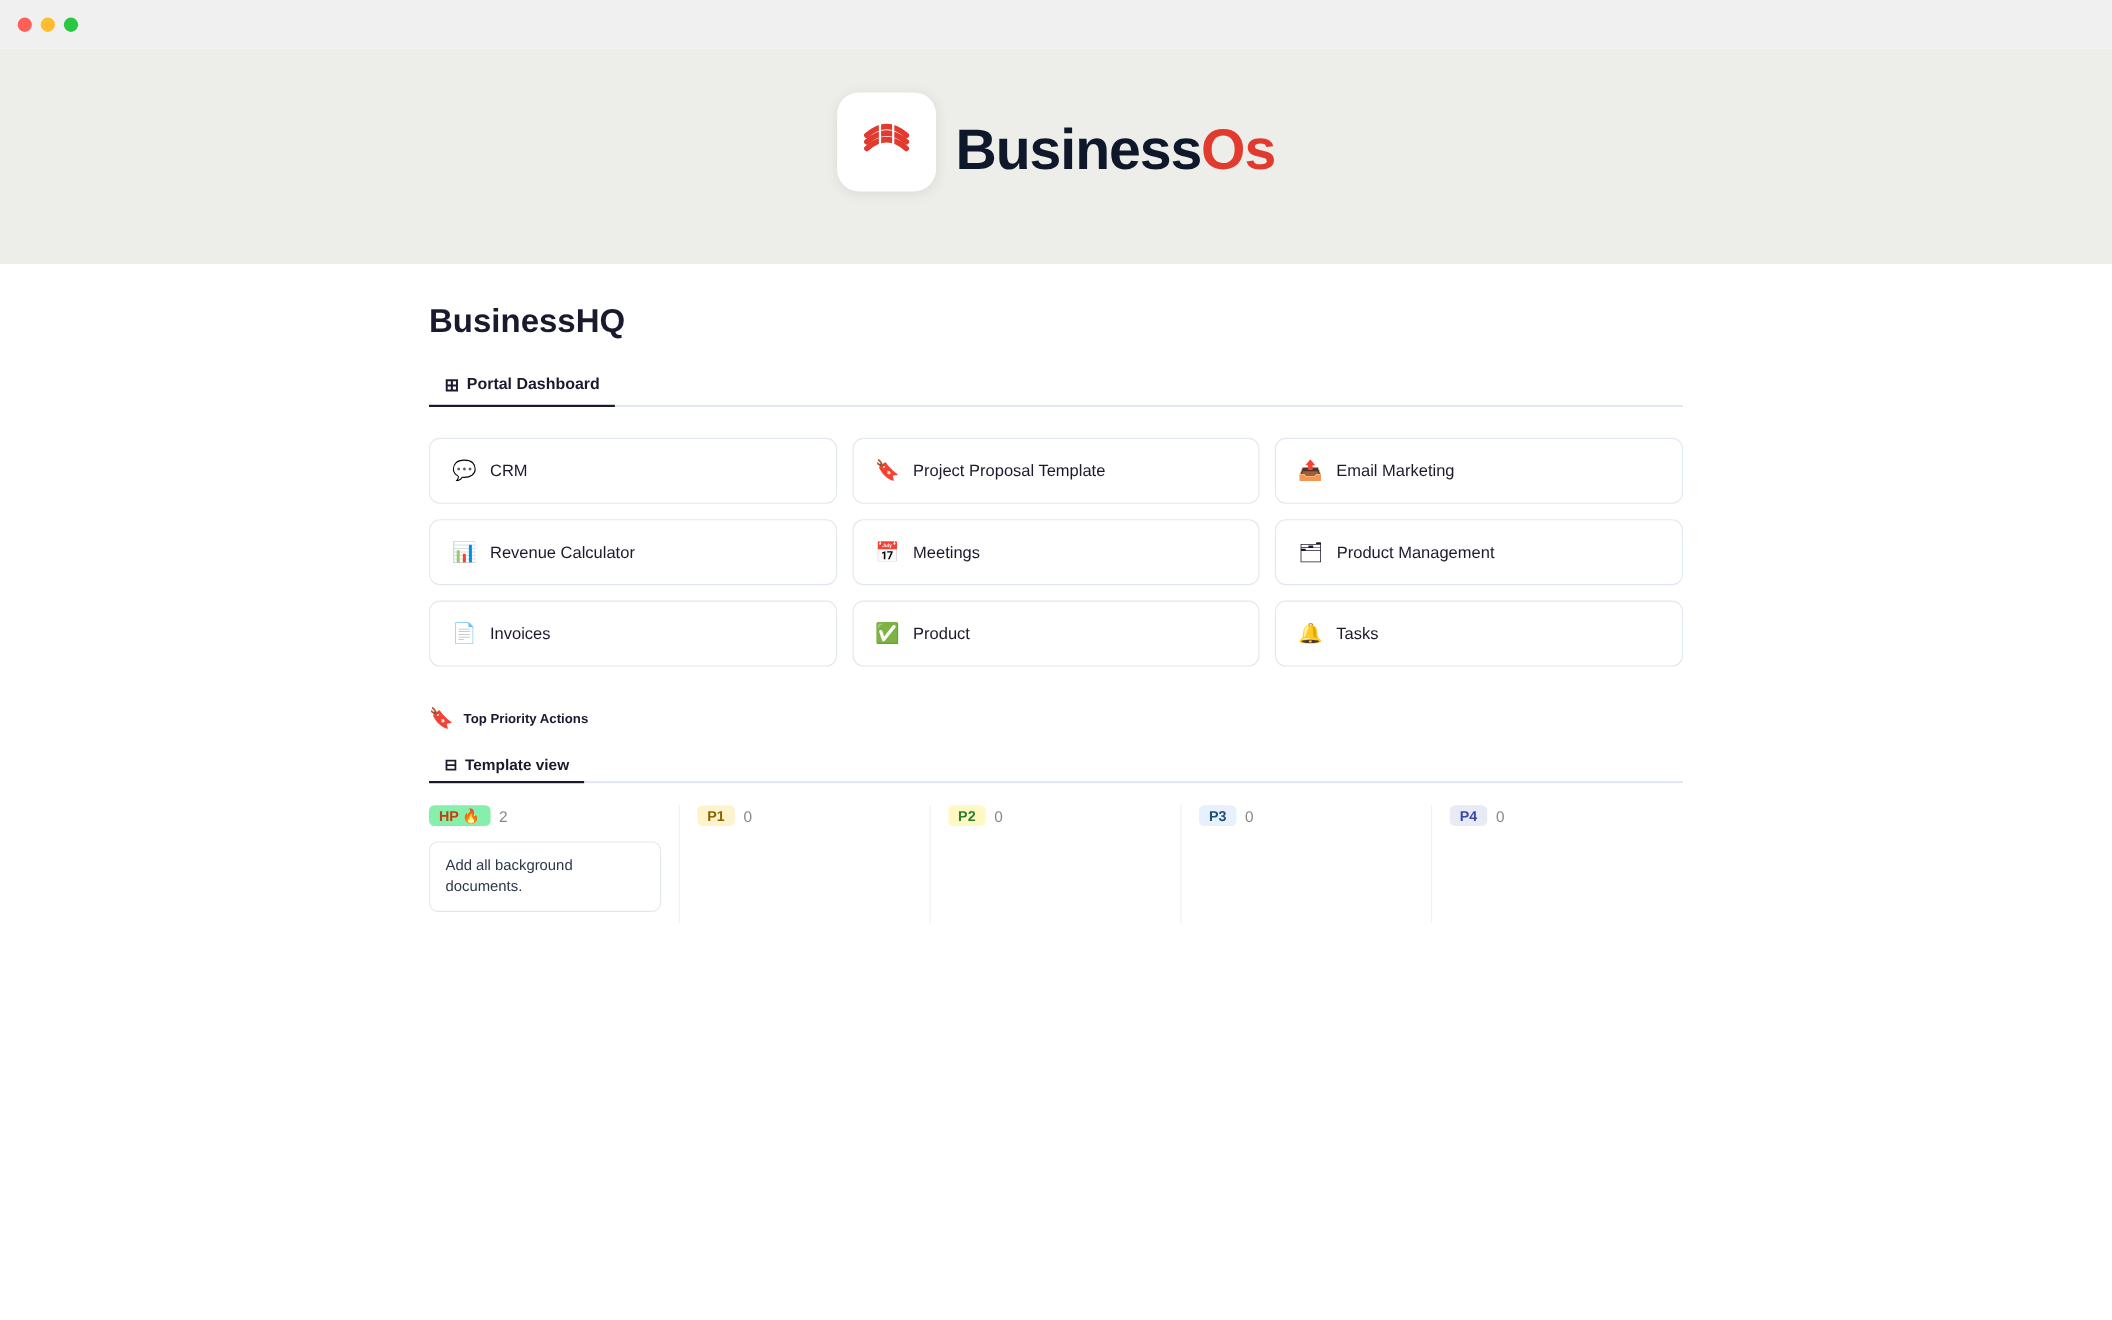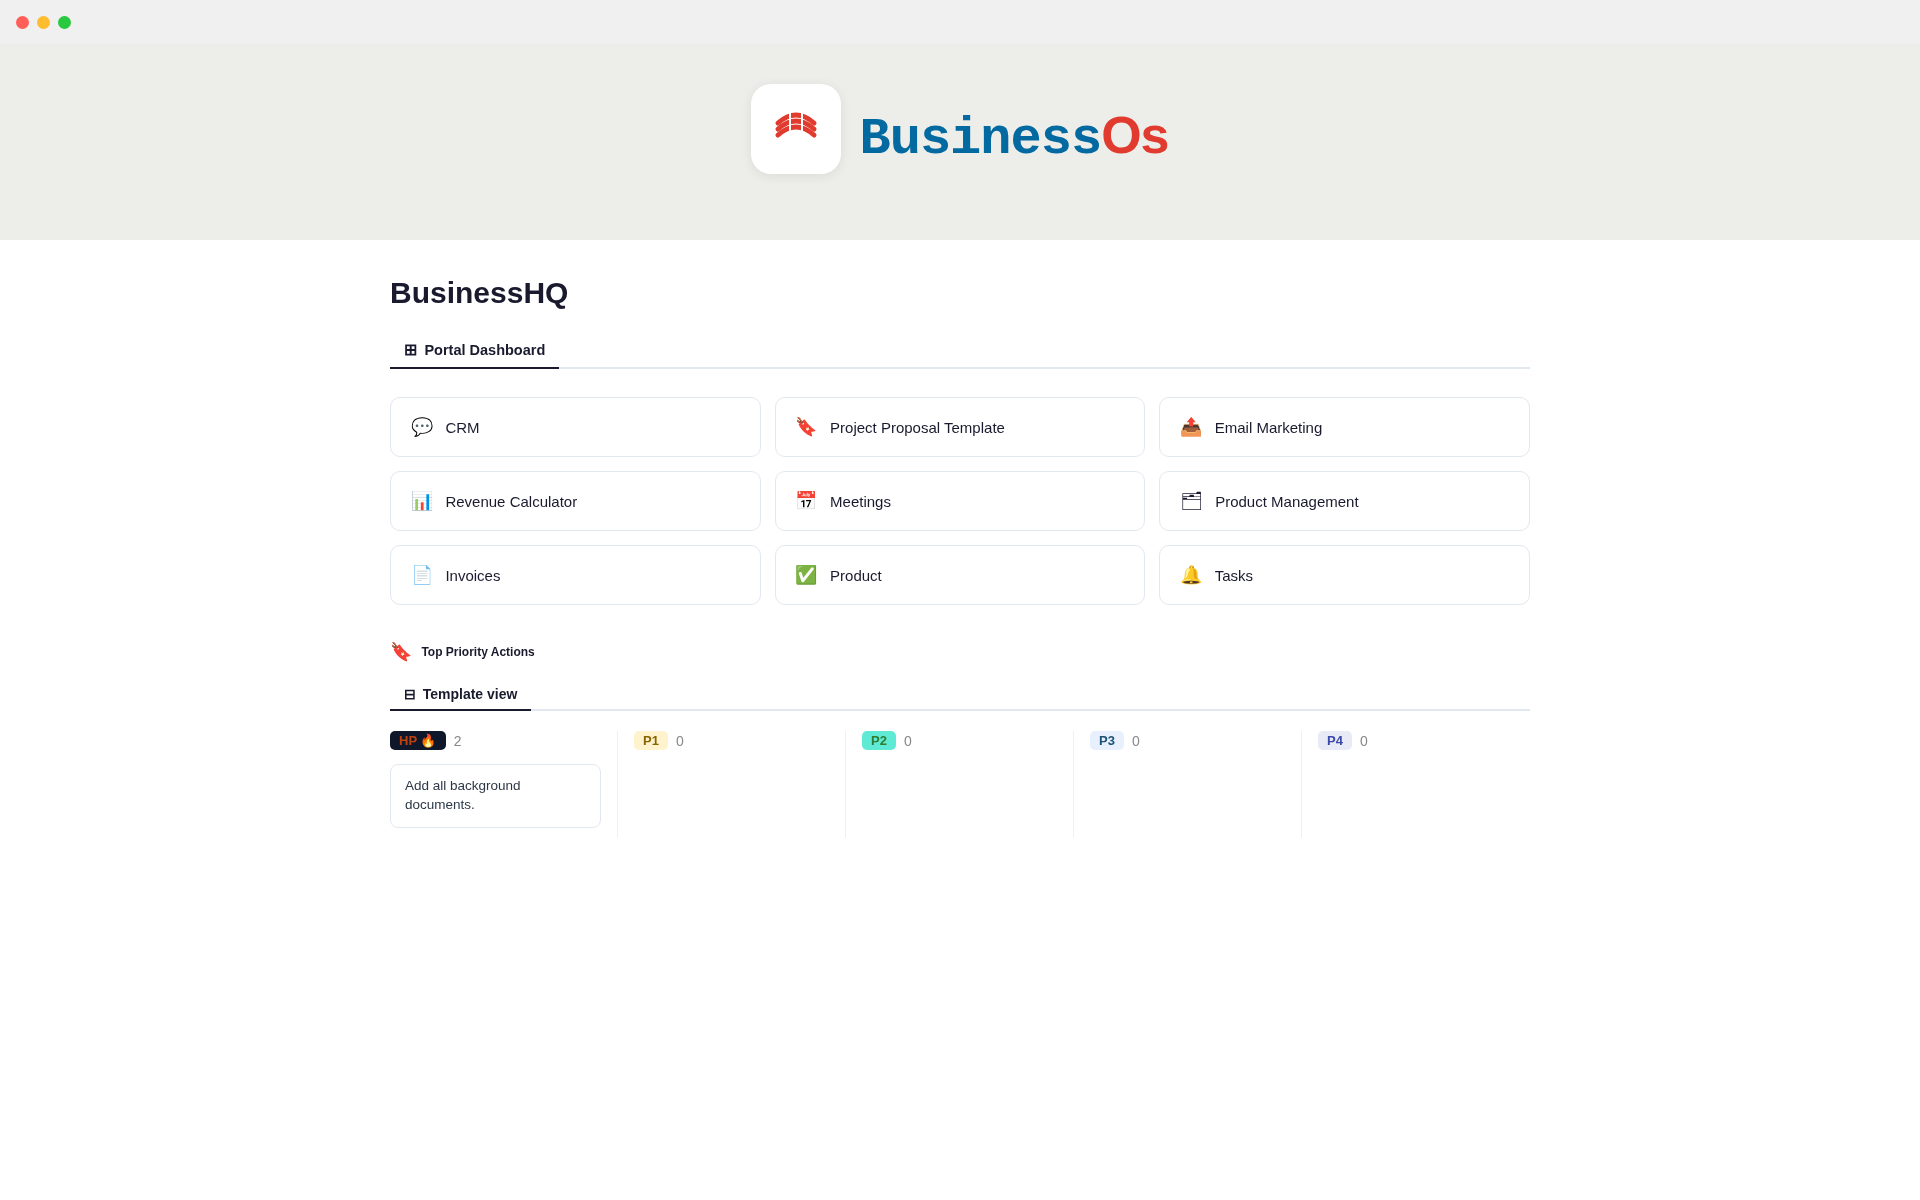--- a/index.html
+++ b/index.html
@@ -44,21 +44,21 @@
     }
     .logo-icon {
       width: 54px; height: 54px;
     }
     .brand-name {
       font-size: 52px;
       font-weight: 800;
       letter-spacing: -1px;
       line-height: 1;
     }
-    .brand-business { color: #0369a1; font-family: Liberation Mono, monospace; }
+    .brand-business { color: #0f172a; }
     .brand-os { color: #e03b2e; }
     .hero-tagline {
       margin-top: 14px;
       font-size: 18px;
       color: #4a5568;
       font-weight: 400;
     }
 
     
     .main {
@@ -168,23 +168,23 @@
     .priority-label {
       display: flex; align-items: center; gap: 8px;
       margin-bottom: 14px;
     }
     .priority-badge {
       border-radius: 5px;
       padding: 2px 9px;
       font-size: 13px;
       font-weight: 700;
     }
-    .badge-hp { background: #0f172a; color: #c0420d; }
+    .badge-hp { background: #86efac; color: #c0420d; }
     .badge-p1 { background: #fef3cd; color: #8a6400; }
-    .badge-p2 { background: #5eead4; color: #2e7d32; }
+    .badge-p2 { background: #fef9c3; color: #2e7d32; }
     .badge-p3 { background: #e8f0fe; color: #1a5276; }
     .badge-p4 { background: #e8eaf6; color: #3949ab; }
     .priority-count {
       font-size: 14px;
       color: #888;
       font-weight: 500;
     }
 
     .task-card {
       background: #fff;

